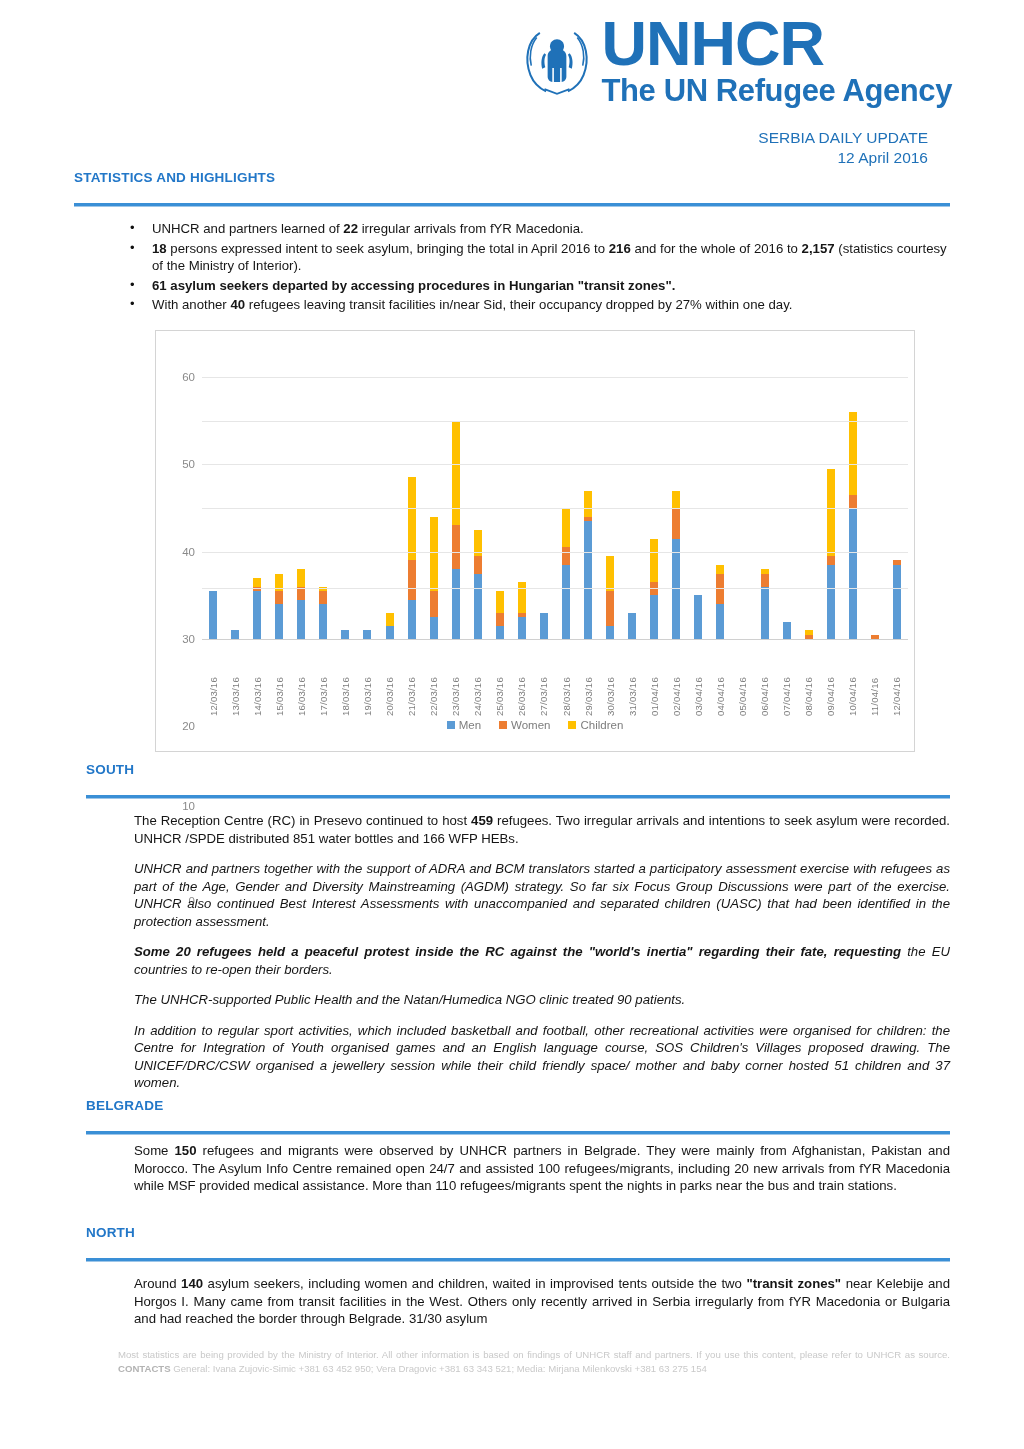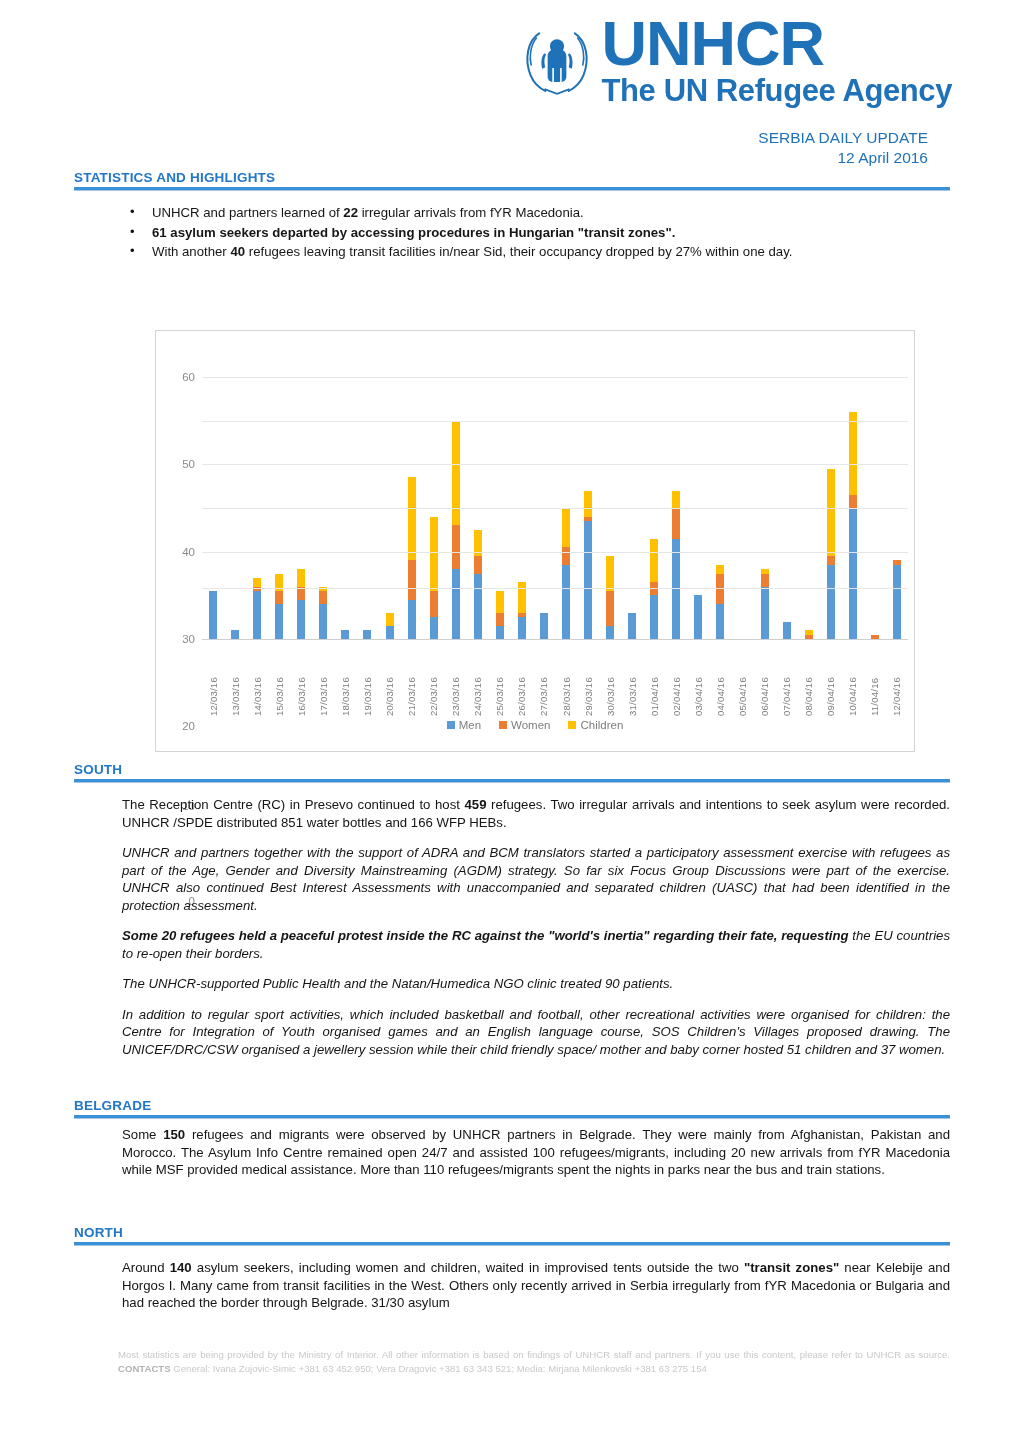--- a/index.html
+++ b/index.html
@@ -30,21 +30,21 @@
   }
   .doc-title{
     position:absolute;right:96px;top:128px;text-align:right;
     color:#1f71b8;font-size:15.5px;line-height:20px;
   }
 
   
   .section-head{margin:0 74px 0 74px;}
   .section-head .lbl{
     color:#2277c8;font-weight:bold;font-size:13.5px;
-    letter-spacing:.2px;padding-bottom:2px;
+    letter-spacing:.2px;padding-bottom:18px;
   }
   .section-head .rule{
     height:3px;background:#3a8fd6;width:100%;
     box-shadow:0 1px 0 #9ec6e8;
   }
 
   
   .bullets{margin:14px 74px 0 74px;padding:0;list-style:none;}
   .bullets li{
     position:relative;padding-left:78px;
@@ -106,21 +106,21 @@
   }
   .legend{
     position:absolute;left:0;right:0;top:388px;
     display:flex;justify-content:center;gap:18px;
     font-size:11.5px;color:#7d7d7d;
   }
   .legend .item{display:flex;align-items:center;gap:4px;}
   .swatch{width:8px;height:8px;display:inline-block;}
 
   
-  .sec-wrap{position:absolute;left:0;right:0;}
+  .sec-wrap{position:absolute;left:12px;right:0;}
   .para{
     margin:0 74px 0 122px;
     font-size:13.2px;line-height:17.5px;text-align:justify;color:#151515;
   }
   .para + .para{margin-top:13px;font-style:italic;}
 
   
   .footer{
     position:absolute;left:118px;right:74px;top:1348px;
     font-size:9.6px;line-height:14px;color:#c9c9c9;text-align:justify;
@@ -162,20 +162,21 @@
     </div>
   </div>
 
   <div class="section-head">
     <div class="lbl">STATISTICS AND HIGHLIGHTS</div>
     <div class="rule"></div>
   </div>
 
   <ul class="bullets" id="highlights-list">
       <li>UNHCR and partners learned of <b>22</b> irregular arrivals from fYR Macedonia.</li>
+      <li><b>18</b> persons expressed intent to seek asylum, bringing the total in April 2016 to <b>216</b> and for the whole of 2016 to <b>2,157</b> (statistics courtesy of the Ministry of Interior).</li>
       <li><b>61 asylum seekers departed by accessing procedures in Hungarian "transit zones".</b></li>
       <li>With another <b>40</b> refugees leaving transit facilities in/near Sid, their occupancy dropped by 27% within one day.</li>
     </ul>
 
   <div class="chart-box">
     <div class="plot" id="plot-area">
       <div class="bars" id="bars">
           <div class="barcell">
             <div class="bar">
               <div class="seg-men" style="height: 48.0333px;"></div>

